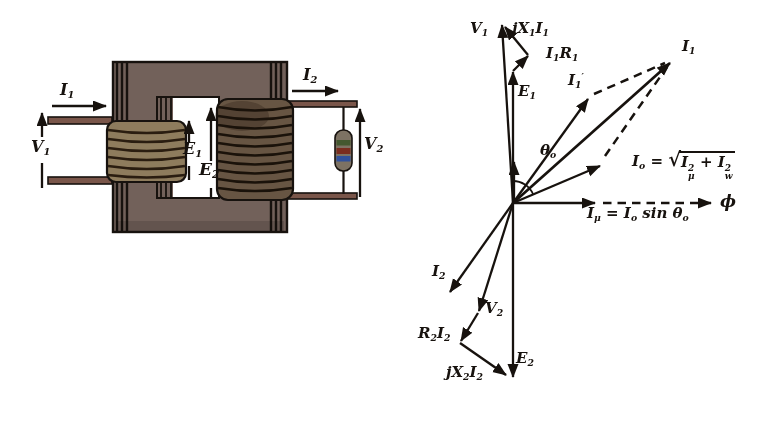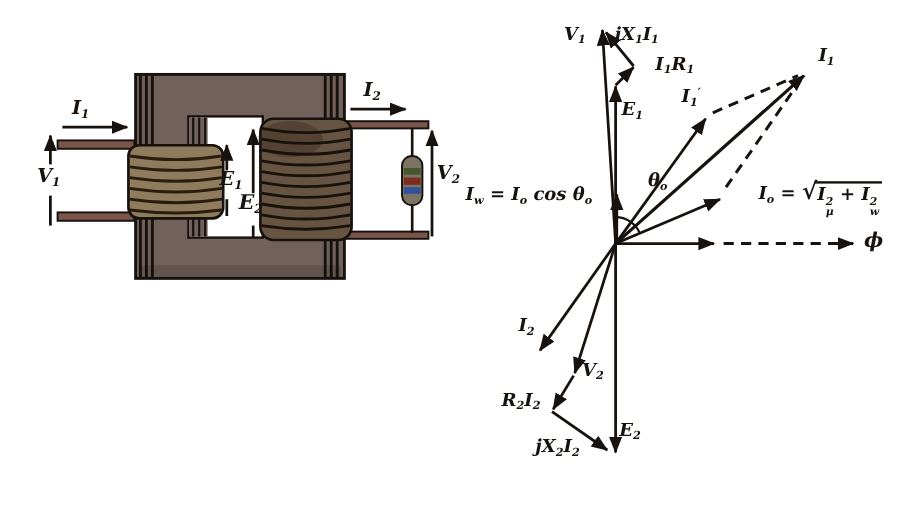--- a/index.html
+++ b/index.html
@@ -134,30 +134,30 @@
   <div class="m t" style="left:303px;top:66px">I<sub>2</sub></div>
   <div class="m t" style="left:364px;top:135px">V<sub>2</sub></div>
 
   <div class="m" style="left:470px;top:20px">V<sub>1</sub></div>
   <div class="m" style="left:512px;top:20px">jX<sub>1</sub>I<sub>1</sub></div>
   <div class="m" style="left:546px;top:45px">I<sub>1</sub>R<sub>1</sub></div>
   <div class="m" style="left:518px;top:83px">E<sub>1</sub></div>
   <div class="m" style="left:568px;top:72px">I<sub>1</sub><sup>′</sup></div>
   <div class="m" style="left:682px;top:38px">I<sub>1</sub></div>
   <div class="m" style="left:540px;top:142px">θ<sub>o</sub></div>
-  <div class="m" style="left:388px;top:154px">I<sub>w</sub> = I<sub>o</sub> cos θ<sub>o</sub></div>
   <div class="m" style="left:632px;top:151px">I<sub>o</sub> = <span class="sq">
         <span class="sqs">√</span>
         <span class="sqb">I<span class="ss">
             <span>2</span>
             <span>μ</span>
           </span> + I<span class="ss">
             <span>2</span>
             <span>w</span>
           </span></span>
       </span></div>
   <div class="m big" style="left:720px;top:192px">ϕ</div>
+  <div class="m" style="left:587px;top:205px">I<sub>μ</sub> = I<sub>o</sub> sin θ<sub>o</sub></div>
   <div class="m" style="left:432px;top:263px">I<sub>2</sub></div>
   <div class="m" style="left:485px;top:300px">V<sub>2</sub></div>
   <div class="m" style="left:418px;top:325px">R<sub>2</sub>I<sub>2</sub></div>
   <div class="m" style="left:446px;top:364px">jX<sub>2</sub>I<sub>2</sub></div>
   <div class="m" style="left:516px;top:350px">E<sub>2</sub></div>
 </div>
 
 </body></html>

